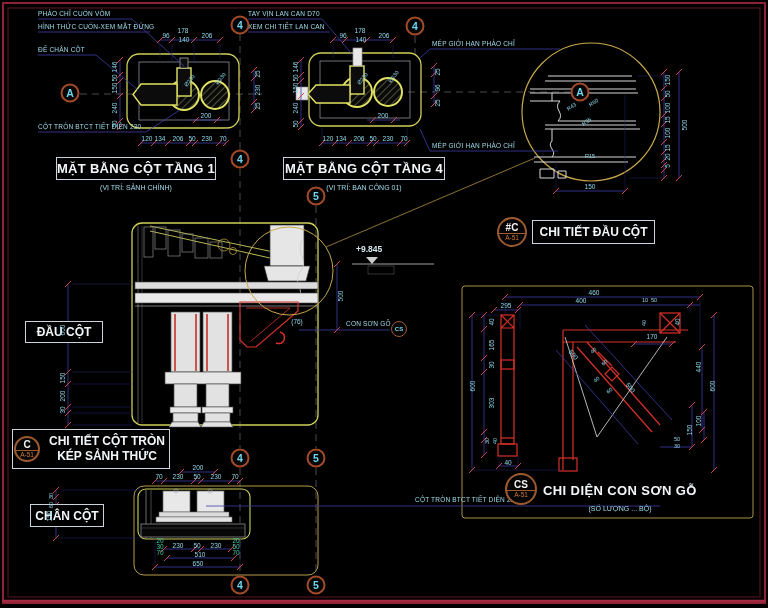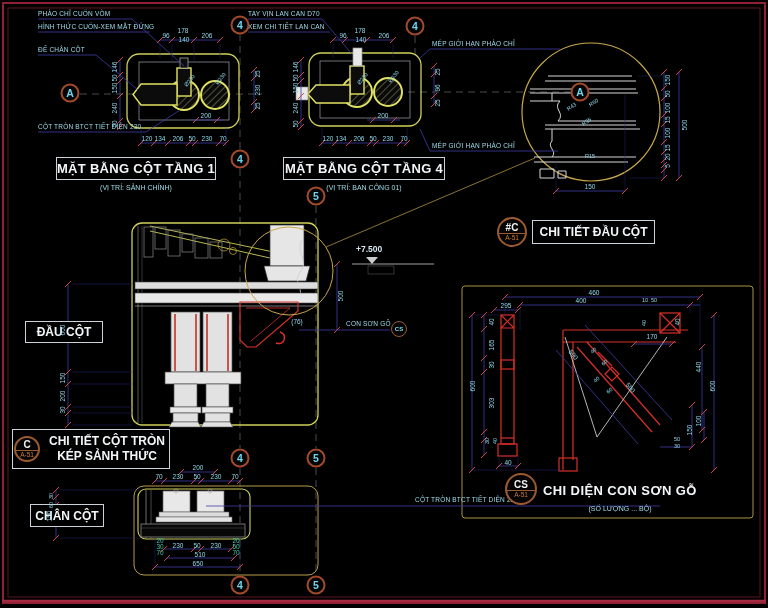--- a/index.html
+++ b/index.html
@@ -406,21 +406,21 @@
     </div>
   </div>
 
   <div class="tbox t-chan">
     <span>CHÂN CỘT</span>
   </div>
 
   <div class="bigtitle t-cson">CHI DIỆN CON SƠN GỖ</div>
   <div class="sub t-cson-sub">(SỐ LƯỢNG ... BỘ)</div>
 
-  <div class="level">+7.500</div>
+  <div class="level">+9.845</div>
 <span class="note" style="left: 38px; top: 11px;">PHÀO CHỈ CUỐN VÒM</span>
       <span class="note" style="left: 38px; top: 24px;">HÌNH THỨC CUỐN-XEM MẶT ĐỨNG</span>
       <span class="note" style="left: 38px; top: 47px;">ĐẾ CHÂN CỘT</span>
       <span class="note" style="left: 38px; top: 124px;">CỘT TRÒN BTCT TIẾT DIỆN 230</span>
       <span class="note" style="left: 248px; top: 11px;">TAY VỊN LAN CAN D70</span>
       <span class="note" style="left: 248px; top: 24px;">XEM CHI TIẾT LAN CAN</span>
       <span class="note" style="left: 432px; top: 41px;">MÉP GIỚI HẠN PHÀO CHỈ</span>
       <span class="note" style="left: 432px; top: 143px;">MÉP GIỚI HẠN PHÀO CHỈ</span>
       <span class="note" style="left: 346px; top: 321px;">CON SƠN GỖ</span>
       <span class="note" style="left: 415px; top: 497px;">CỘT TRÒN BTCT TIẾT DIỆN 230</span>

